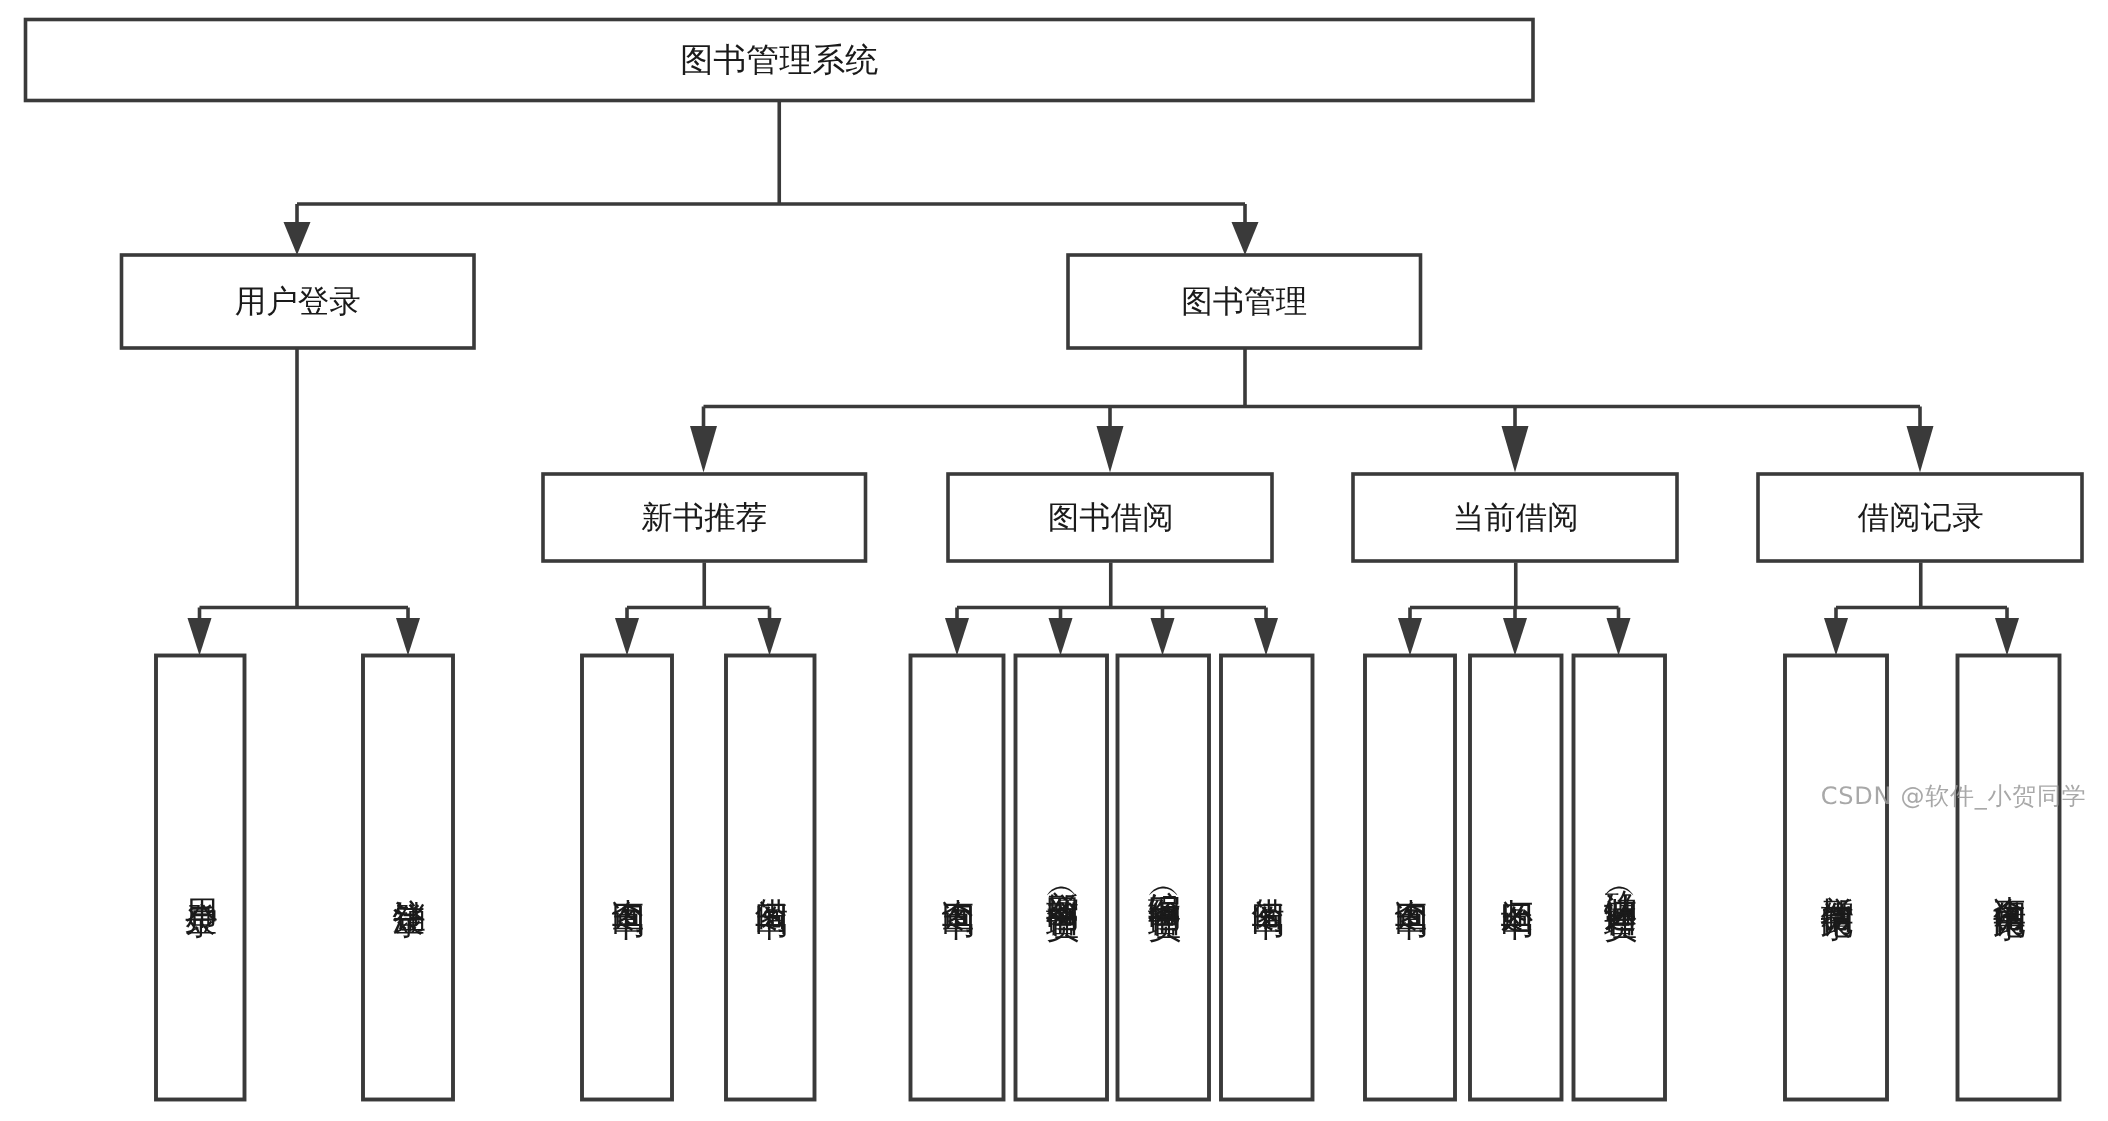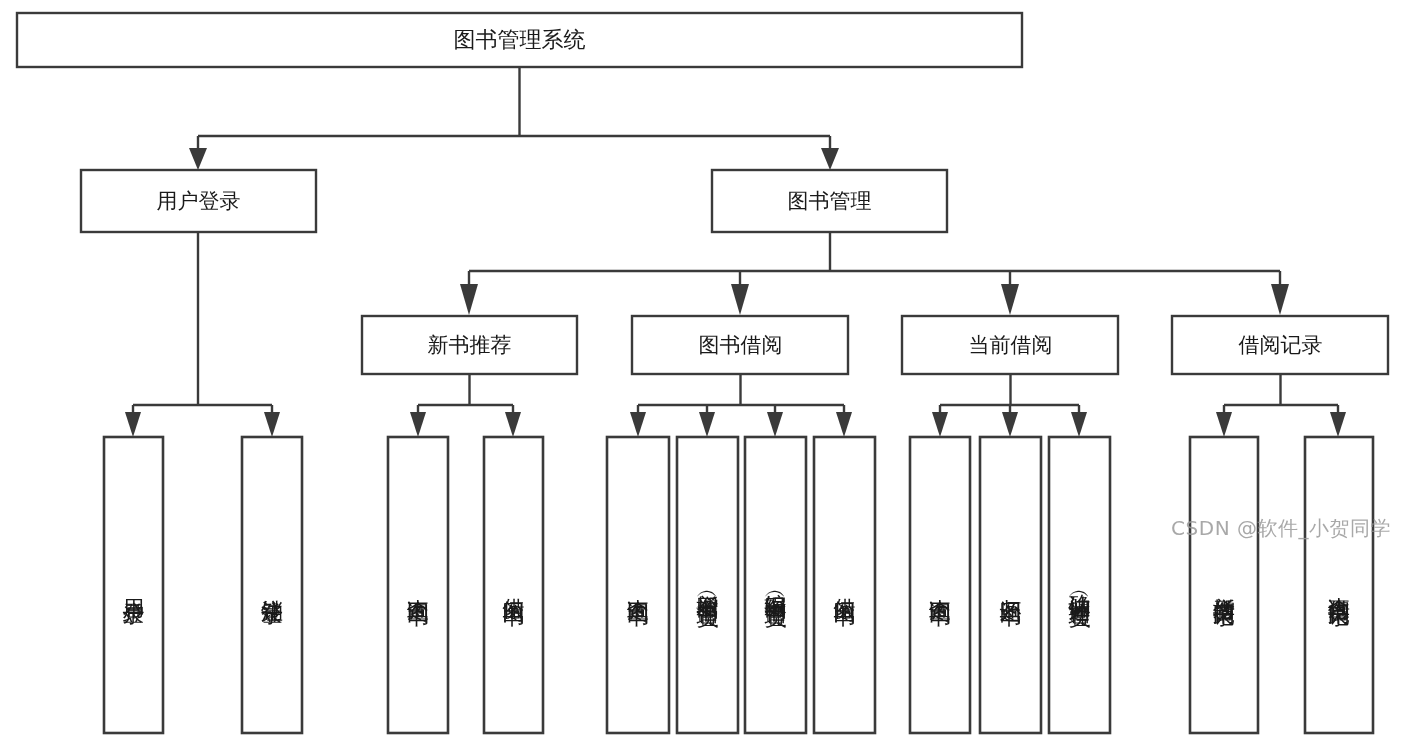--- a/index.html
+++ b/index.html
@@ -69,21 +69,21 @@
     justify-content: center;
     text-align: center;
     white-space: nowrap;
     pointer-events: none;
   }
   .watermark {
     position: absolute;
     right: 14px;
     bottom: 5px;
     font-family: "DejaVu Sans", "Liberation Sans", sans-serif;
-    font-size: 20px;
+    font-size: 16px;
     color: #9a9a9a;
     opacity: 0.85;
     white-space: nowrap;
     letter-spacing: 0.5px;
   }
 </style>
 </head>
 <body>
 
 <div id="diagram-root">

